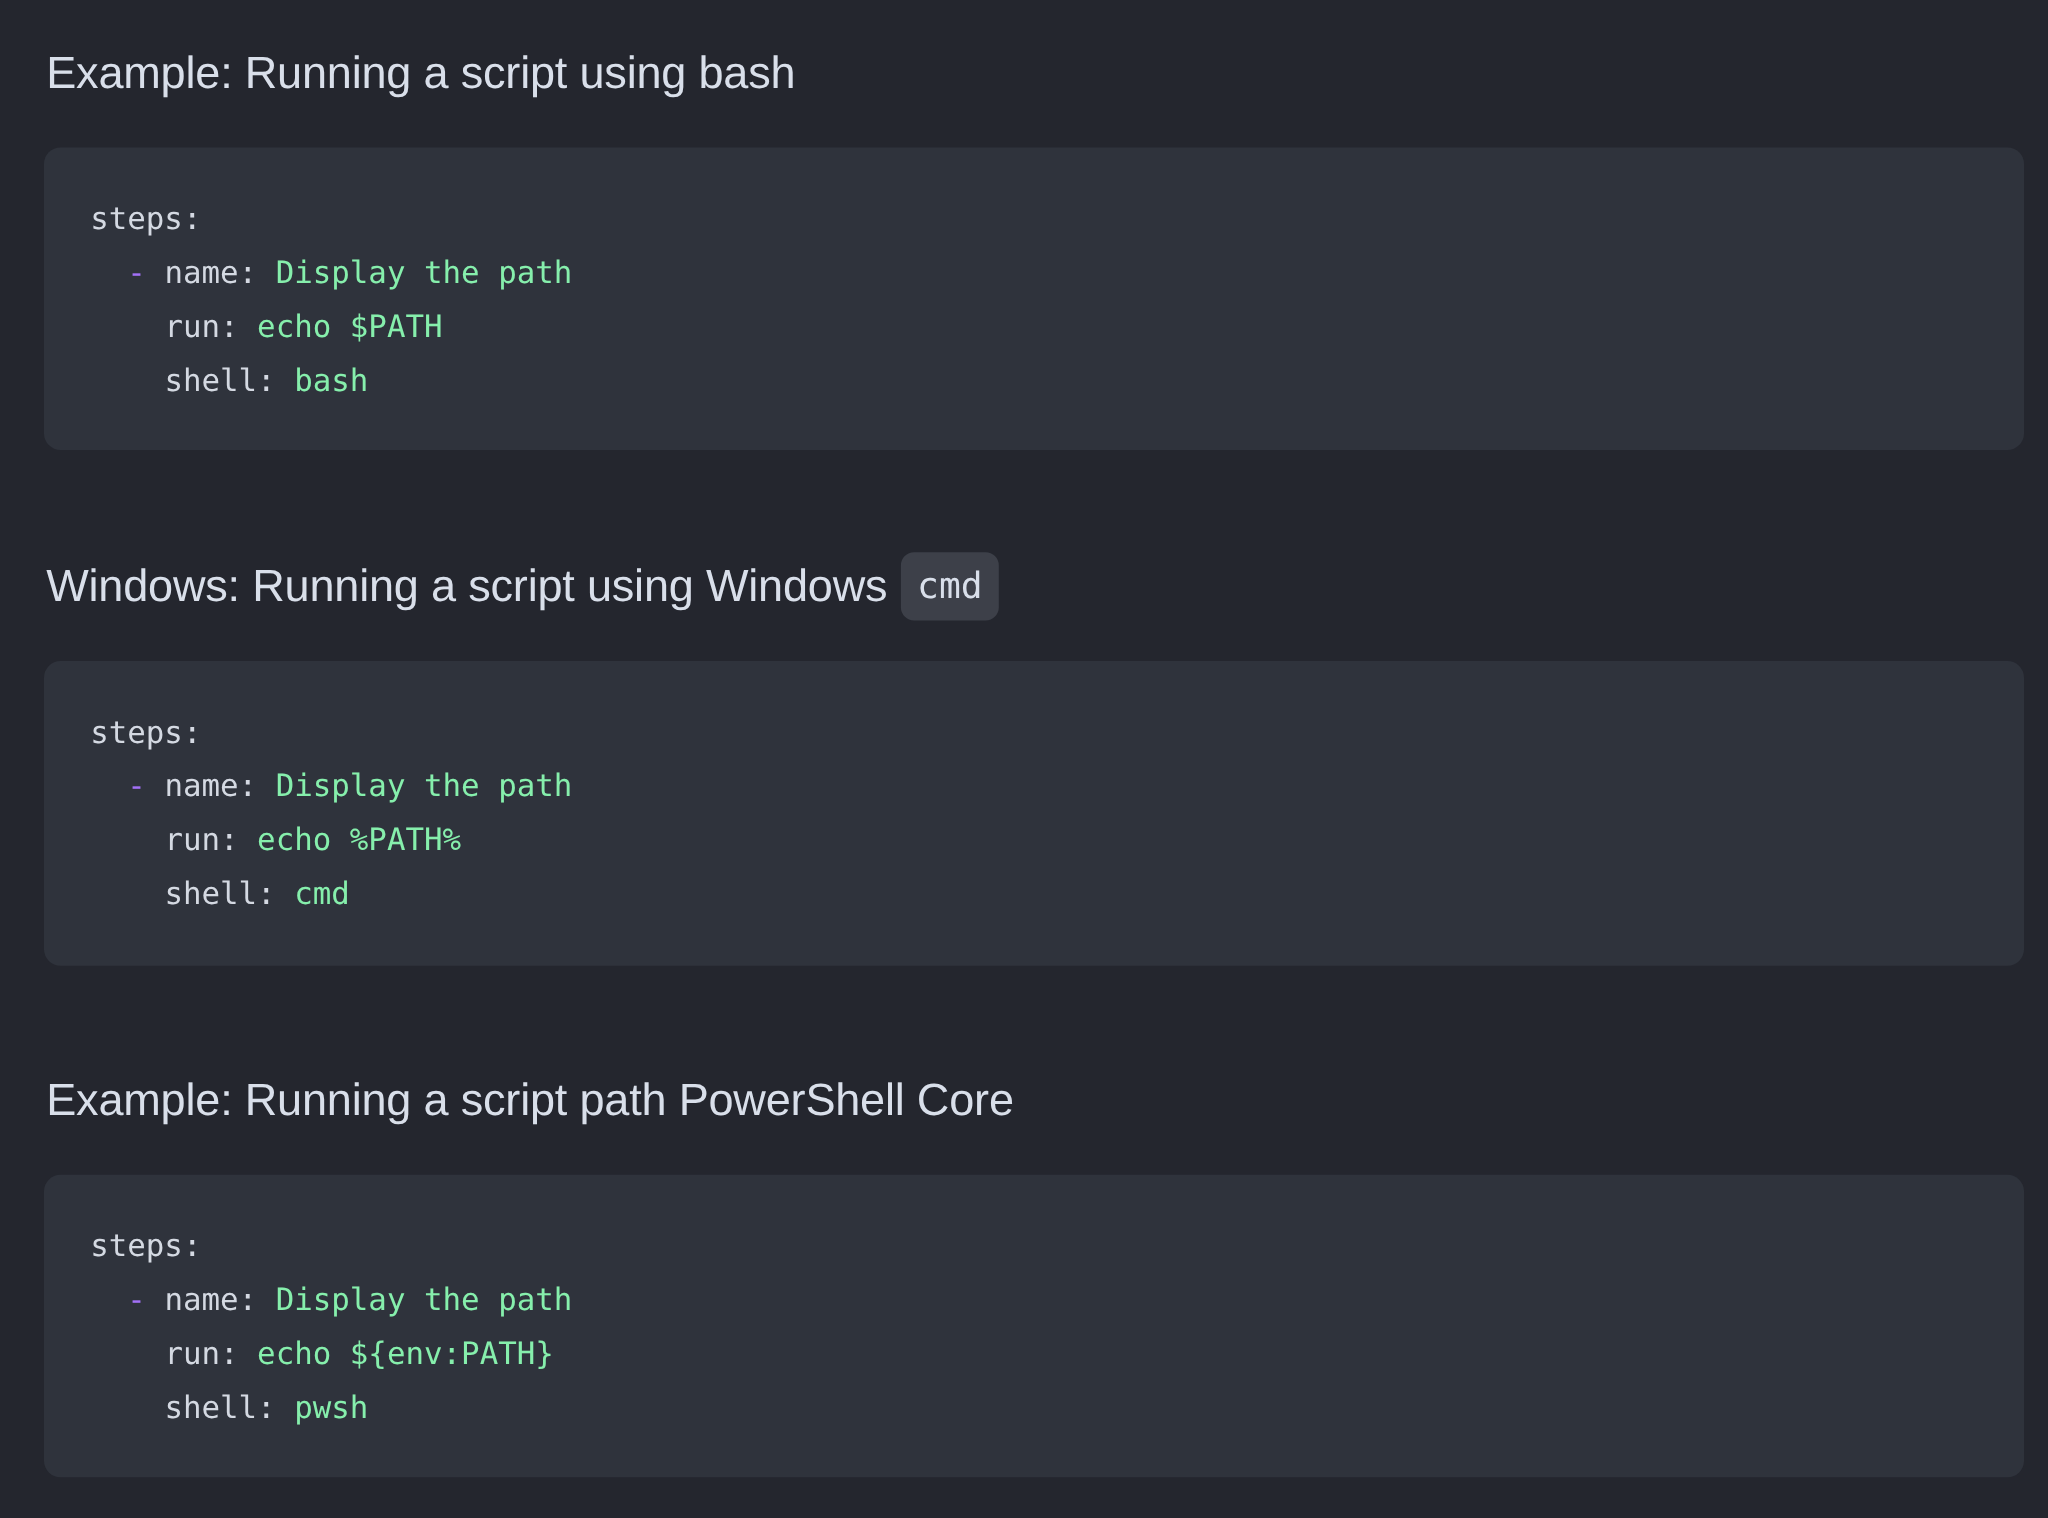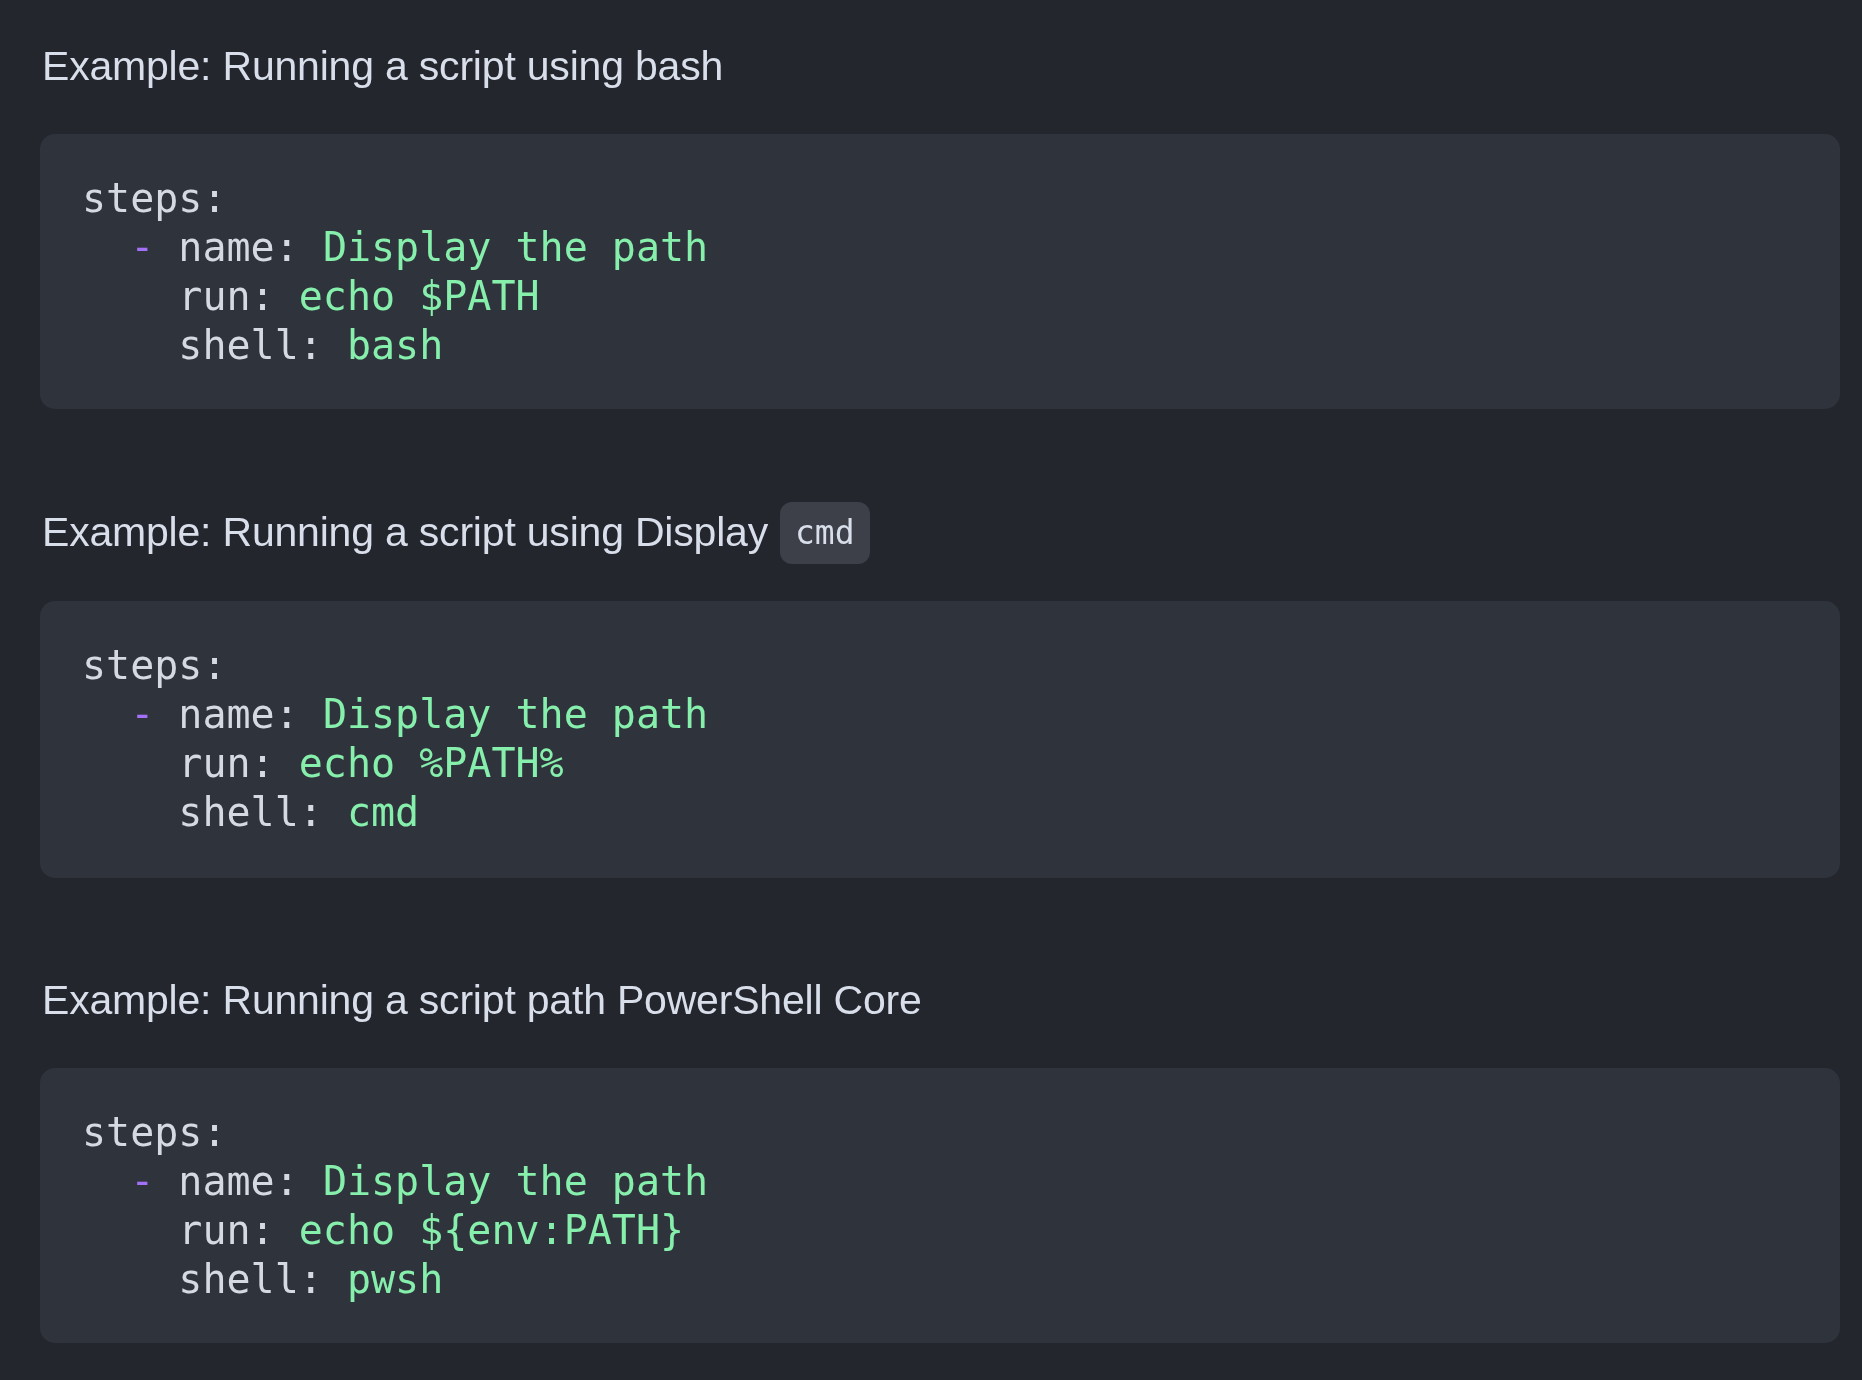--- a/index.html
+++ b/index.html
@@ -46,21 +46,21 @@
       padding: 0 15px;
       margin-left: 12px;
       color: #d9dfea;
       letter-spacing: 0;
     }
     .code-block {
       background: #2f333c;
       border-radius: 15px;
       padding: 40px 42px 38px 42px;
       font-family: "DejaVu Sans Mono", monospace;
-      font-size: 40px;
+      font-size: 28px;
       line-height: 49px;
       color: #d4d9e2;
       white-space: pre;
     }
     .code-line {
       display: block;
       height: 49px;
     }
     .tok-key { color: #d4d9e2; }
     .tok-dash { color: #a371f7; }
@@ -77,21 +77,21 @@
 <body>
 
 <div class="content">
 
   <h3 id="h1" class="section-heading">
     <span>Example: Running a script using bash</span>
   </h3>
   <div id="b1" class="code-block"><span class="code-line"><span class="tok-key">steps:</span></span><span class="code-line">  <span class="tok-dash">-</span> <span class="tok-key">name:</span> <span class="tok-str">Display the path</span></span><span class="code-line">    <span class="tok-key">run:</span> <span class="tok-str">echo $PATH</span></span><span class="code-line">    <span class="tok-key">shell:</span> <span class="tok-str">bash</span></span></div>
 
   <h3 id="h2" class="section-heading">
-    <span>Example: Running a script using Display</span>
+    <span>Windows: Running a script using Windows</span>
       <code class="inline-code">cmd</code>
   </h3>
   <div id="b2" class="code-block"><span class="code-line"><span class="tok-key">steps:</span></span><span class="code-line">  <span class="tok-dash">-</span> <span class="tok-key">name:</span> <span class="tok-str">Display the path</span></span><span class="code-line">    <span class="tok-key">run:</span> <span class="tok-str">echo %PATH%</span></span><span class="code-line">    <span class="tok-key">shell:</span> <span class="tok-str">cmd</span></span></div>
 
   <h3 id="h3" class="section-heading">
     <span>Example: Running a script path PowerShell Core</span>
   </h3>
   <div id="b3" class="code-block"><span class="code-line"><span class="tok-key">steps:</span></span><span class="code-line">  <span class="tok-dash">-</span> <span class="tok-key">name:</span> <span class="tok-str">Display the path</span></span><span class="code-line">    <span class="tok-key">run:</span> <span class="tok-str">echo ${env:PATH}</span></span><span class="code-line">    <span class="tok-key">shell:</span> <span class="tok-str">pwsh</span></span></div>
 
 </div>

